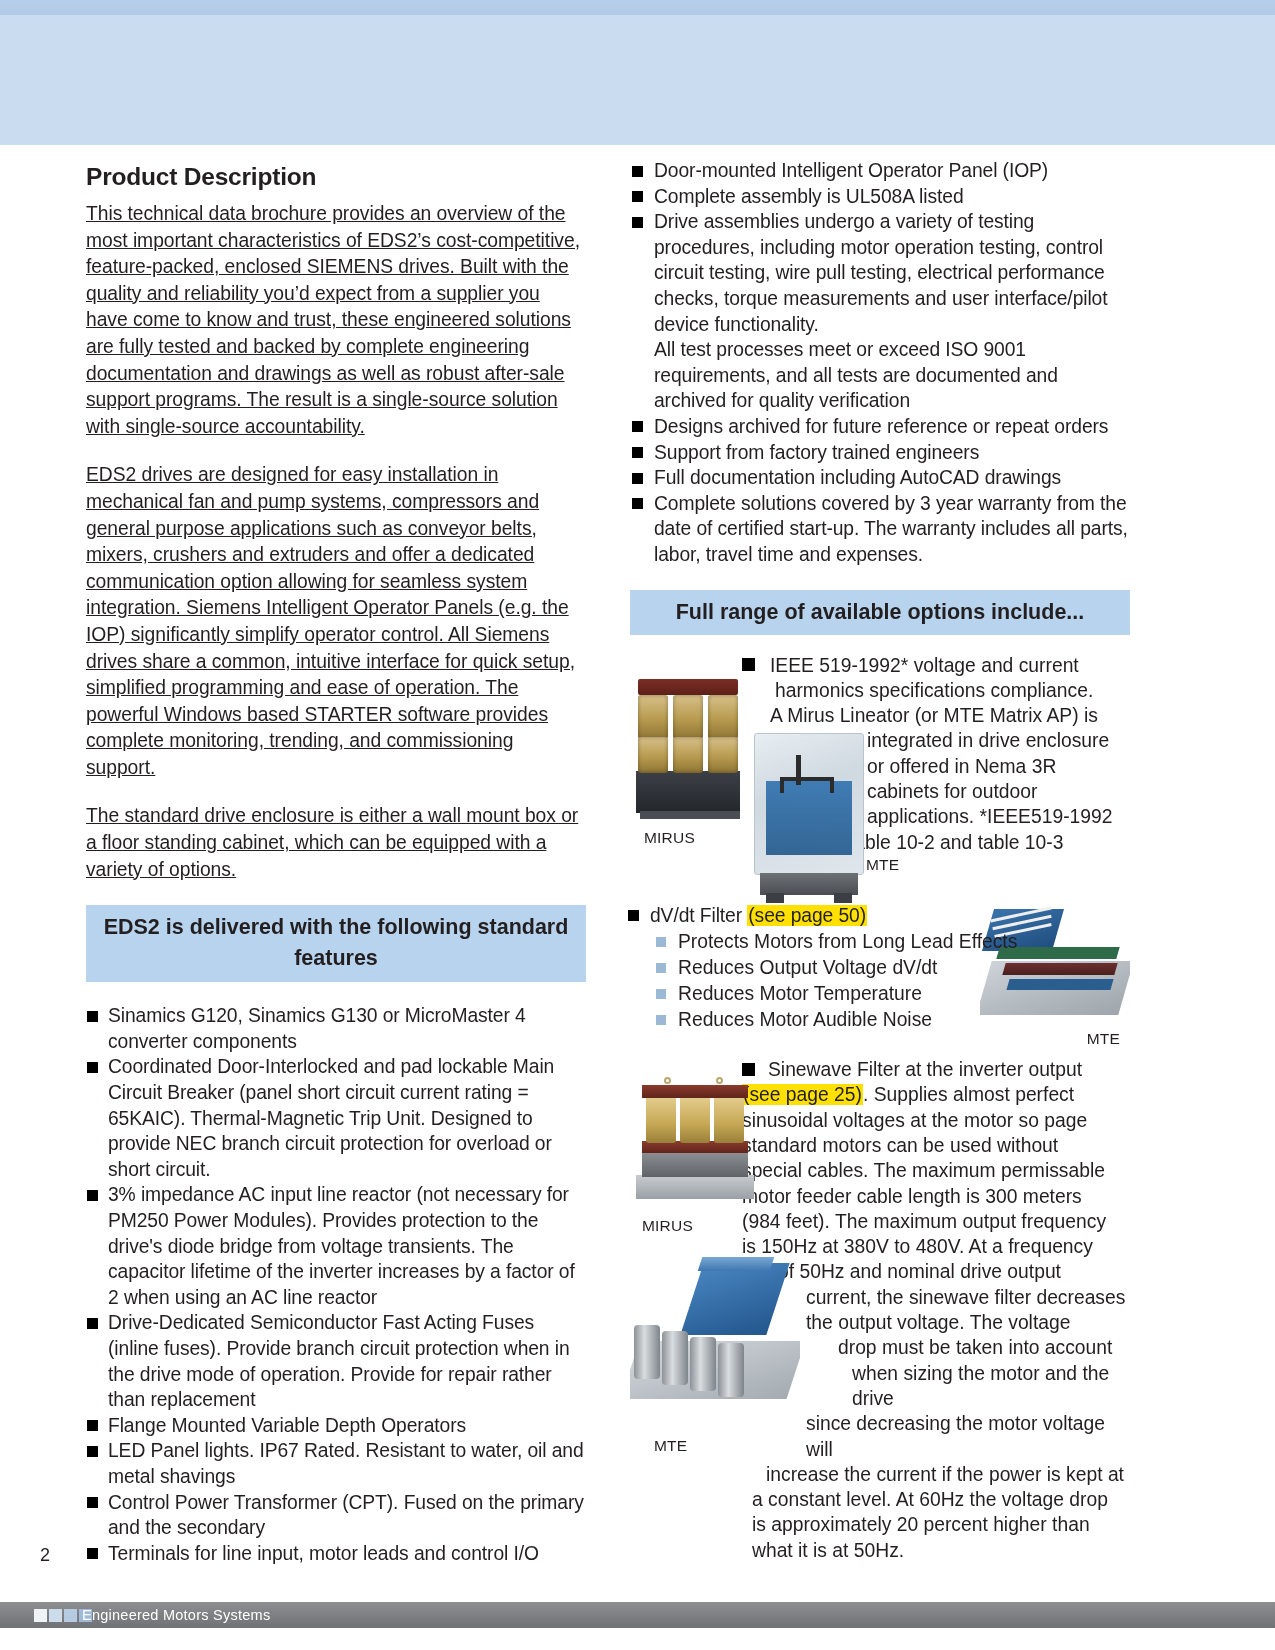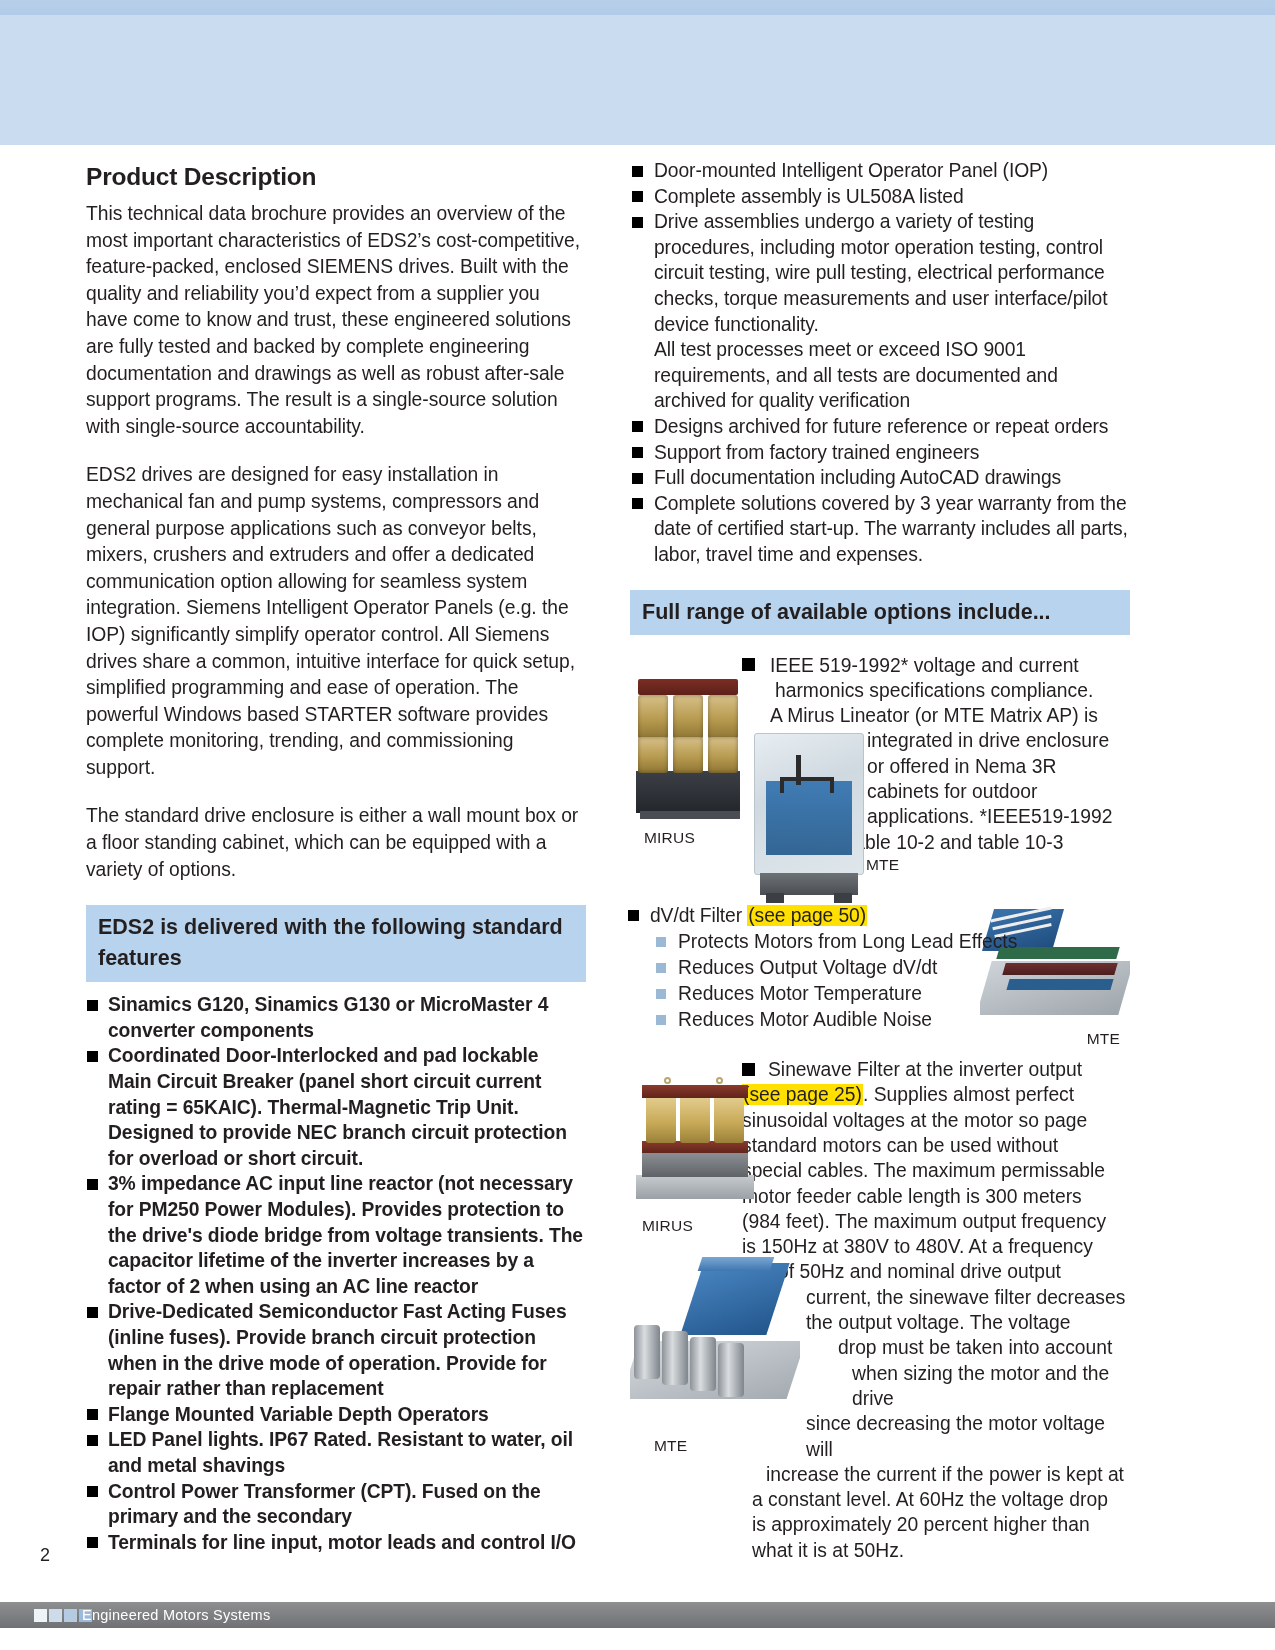--- a/index.html
+++ b/index.html
@@ -26,30 +26,31 @@
   .col-left  { position:absolute; left:86px;  top:18px; width:500px; }
   .col-right { position:absolute; left:630px; top:13px; width:500px; }
 
   h1.section-title {
     font-size:24.5px; font-weight:bold; margin:0 0 10px 0;
     letter-spacing:-0.2px; color:#231f20;
   }
 
   p.body-text {
     font-size:19.3px; line-height:26.6px; margin:0 0 22px 0;
-    color:#231f20; letter-spacing:-0.05px;
+    color:#231f20; letter-spacing:-0.05px;text-decoration:underline;
   }
   p.body-text:last-child { margin-bottom:0; }
 
   
   .blue-bar {
     background:#b8d3ed;
     font-size:21.5px; font-weight:bold; line-height:30px;
     padding:7px 12px 8px 12px;
     color:#231f20;
+    text-align:center;
   }
   .blue-bar.tall { line-height:31px; }
 
   
   ul.sq-list { list-style:none; margin:0; padding:0; }
   ul.sq-list > li {
     position:relative; padding-left:22px;
     font-size:19.3px; line-height:25.6px;
     margin:0 0 0 0; color:#231f20; letter-spacing:-0.1px;
   }
@@ -179,21 +180,21 @@
   <div class="col-left">
 
     <h1 class="section-title">Product Description</h1>
 
     <p class="body-text">This technical data brochure provides an overview of the most important characteristics of EDS2’s cost-competitive, feature-packed, enclosed SIEMENS drives. Built with the quality and reliability you’d expect from a supplier you have come to know and trust, these engineered solutions are fully tested and backed by complete engineering documentation and drawings as well as robust after-sale support programs. The result is a single-source solution with single-source accountability.</p>
     <p class="body-text">EDS2 drives are designed for easy installation in mechanical fan and pump systems, compressors and general purpose applications such as conveyor belts, mixers, crushers and extruders and offer a dedicated communication option allowing for seamless system integration. Siemens Intelligent Operator Panels (e.g. the IOP) significantly simplify operator control. All Siemens drives share a common, intuitive interface for quick setup, simplified programming and ease of operation. The powerful Windows based STARTER software provides complete monitoring, trending, and commissioning support.</p>
     <p class="body-text">The standard drive enclosure is either a wall mount box or a floor standing cabinet, which can be equipped with a variety of options.</p>
 
     <div class="blue-bar tall" style="margin-top:2px;">EDS2 is delivered with the following standard features</div>
 
-    <ul class="sq-list" style="margin-top:10px;font-weight:bold;">
+    <ul class="sq-list" style="margin-top:21px;">
       <li>Sinamics G120, Sinamics G130 or MicroMaster 4 converter components</li>
       <li>Coordinated Door-Interlocked and pad lockable Main Circuit Breaker (panel short circuit current rating = 65KAIC). Thermal-Magnetic Trip Unit. Designed to provide NEC branch circuit protection for overload or short circuit.</li>
       <li>3% impedance AC input line reactor (not necessary for PM250 Power Modules). Provides protection to the drive's diode bridge from voltage transients. The capacitor lifetime of the inverter increases by a factor of 2 when using an AC line reactor</li>
       <li>Drive-Dedicated Semiconductor Fast Acting Fuses (inline fuses). Provide branch circuit protection when in the drive mode of operation. Provide for repair rather than replacement</li>
       <li>Flange Mounted Variable Depth Operators</li>
       <li>LED Panel lights. IP67 Rated. Resistant to water, oil and metal shavings</li>
       <li>Control Power Transformer (CPT). Fused on the primary and the secondary</li>
       <li>Terminals for line input, motor leads and control I/O</li>
     </ul>
   </div>

